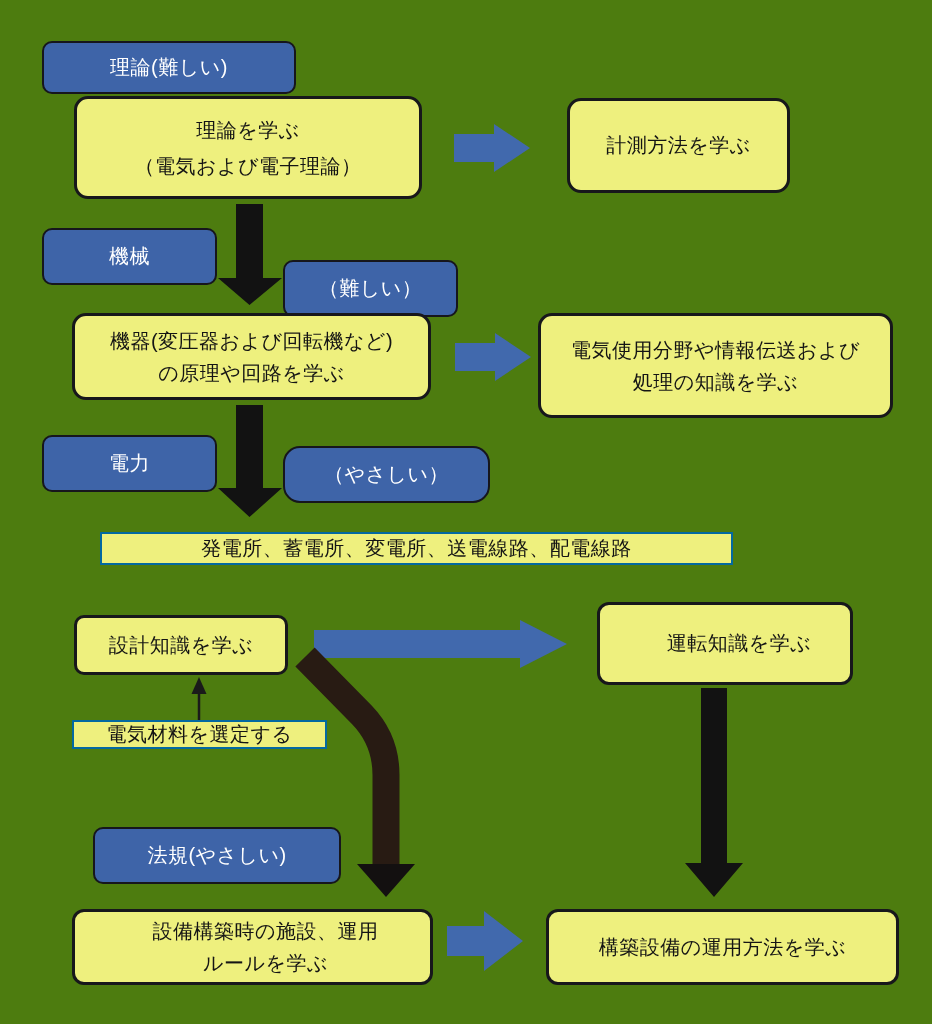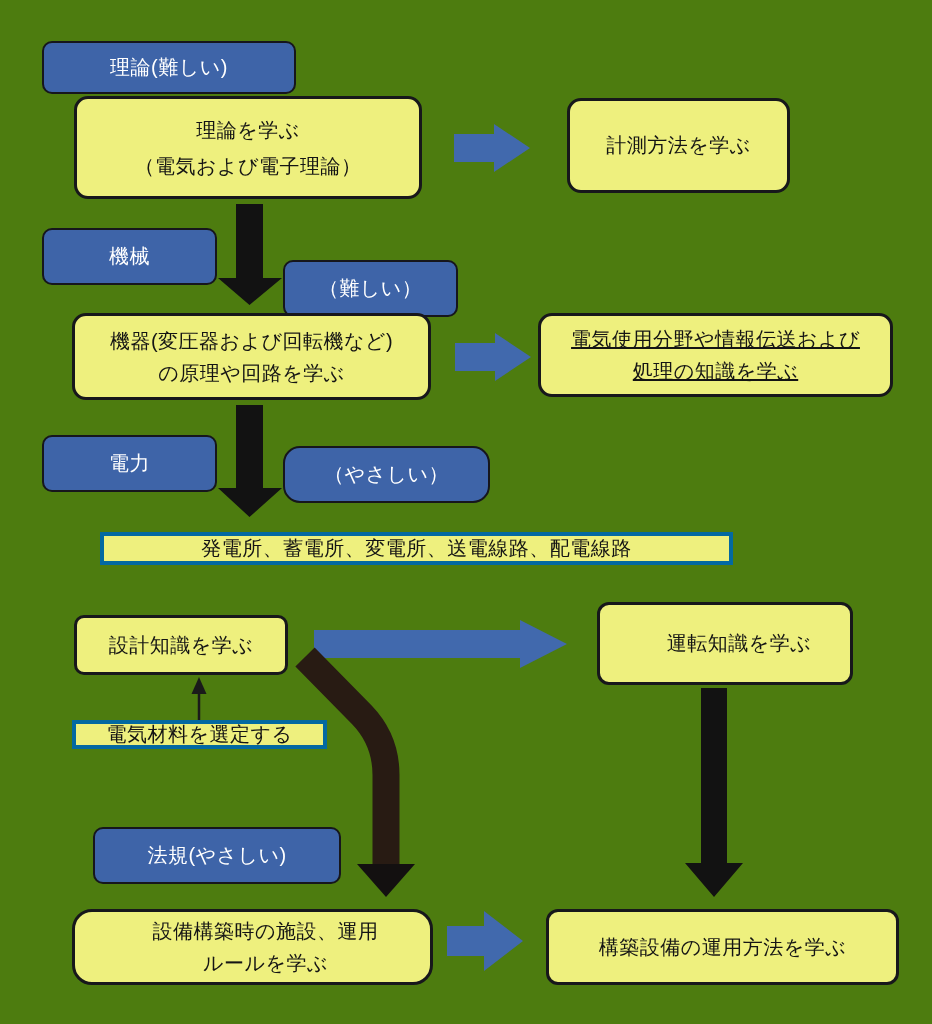--- a/index.html
+++ b/index.html
@@ -31,21 +31,21 @@
     color:#ffffff;
   }
   .yellow-box{
     background:#eef07e;
     border:3px solid #17171b;
     border-radius:14px;
     color:#141414;
   }
   .yellow-rect{
     background:#eef07e;
-    border:4px solid #0369a1;
+    border:2px solid #0369a1;
     border-radius:0;
     color:#141414;
   }
   .multiline{white-space:pre-line;line-height:1.6;}
   .wide-lines{line-height:1.8;}
   .arrow{position:absolute;display:block;}
   svg{display:block;}
 </style>
 </head>
 <body>
@@ -83,21 +83,21 @@
 
   <div class="box yellow-box" style="left:72px;top:313px;width:359px;height:87px;">
     <span class="multiline">機器(変圧器および回転機など)
 の原理や回路を学ぶ</span>
   </div>
 
   <svg class="arrow" style="left:455px;top:333px;" width="76" height="48" viewBox="0 0 76 48">
     <polygon points="0,10 40,10 40,0 76,24 40,48 40,38 0,38" fill="#4169ad"></polygon>
   </svg>
 
-  <div class="box yellow-box" style="left:538px;top:313px;width:355px;height:84px;text-decoration:underline;">
+  <div class="box yellow-box" style="left:538px;top:313px;width:355px;height:105px;">
     <span class="multiline">電気使用分野や情報伝送および
 処理の知識を学ぶ</span>
   </div>
 
   <svg class="arrow" style="left:218px;top:405px;" width="64" height="112" viewBox="0 0 64 112">
     <polygon points="18,0 45,0 45,83 64,83 31.5,112 0,83 18,83" fill="#121212"></polygon>
   </svg>
 
   <div class="box blue-box" style="left:42px;top:435px;width:175px;height:57px;">
     <span>電力</span>
@@ -138,21 +138,21 @@
   </svg>
 
   <svg class="arrow" style="left:685px;top:688px;" width="58" height="209" viewBox="0 0 58 209">
     <polygon points="16,0 42,0 42,175 58,175 29,209 0,175 16,175" fill="#121212"></polygon>
   </svg>
 
   <div class="box blue-box" style="left:93px;top:827px;width:248px;height:57px;">
     <span>法規(やさしい)</span>
   </div>
 
-  <div class="box yellow-box" style="left:72px;top:909px;width:361px;height:76px;border-radius:20px;padding-left:26px;">
+  <div class="box yellow-box" style="left:72px;top:909px;width:361px;height:76px;border-radius:12px;padding-left:26px;">
     <span class="multiline">設備構築時の施設、運用
 ルールを学ぶ</span>
   </div>
 
   <svg class="arrow" style="left:447px;top:911px;" width="76" height="60" viewBox="0 0 76 60">
     <polygon points="0,15 37,15 37,0 76,30 37,60 37,45 0,45" fill="#4169ad"></polygon>
   </svg>
 
   <div class="box yellow-box" style="left:546px;top:909px;width:353px;height:76px;border-radius:12px;">
     <span>構築設備の運用方法を学ぶ</span>

